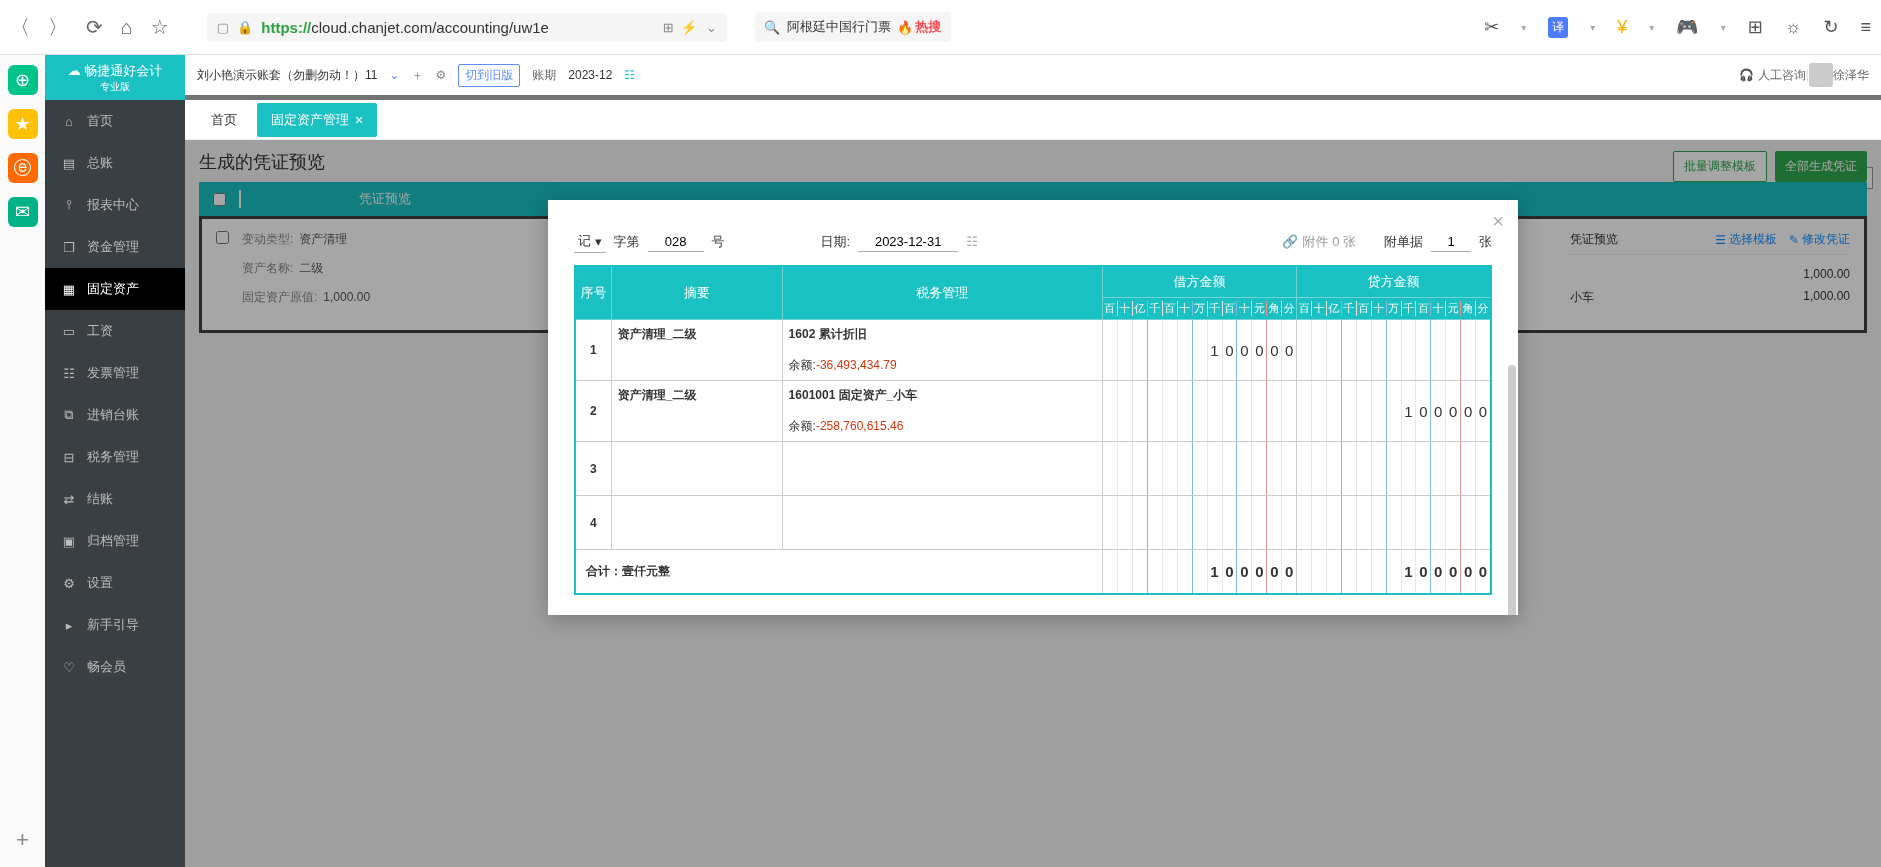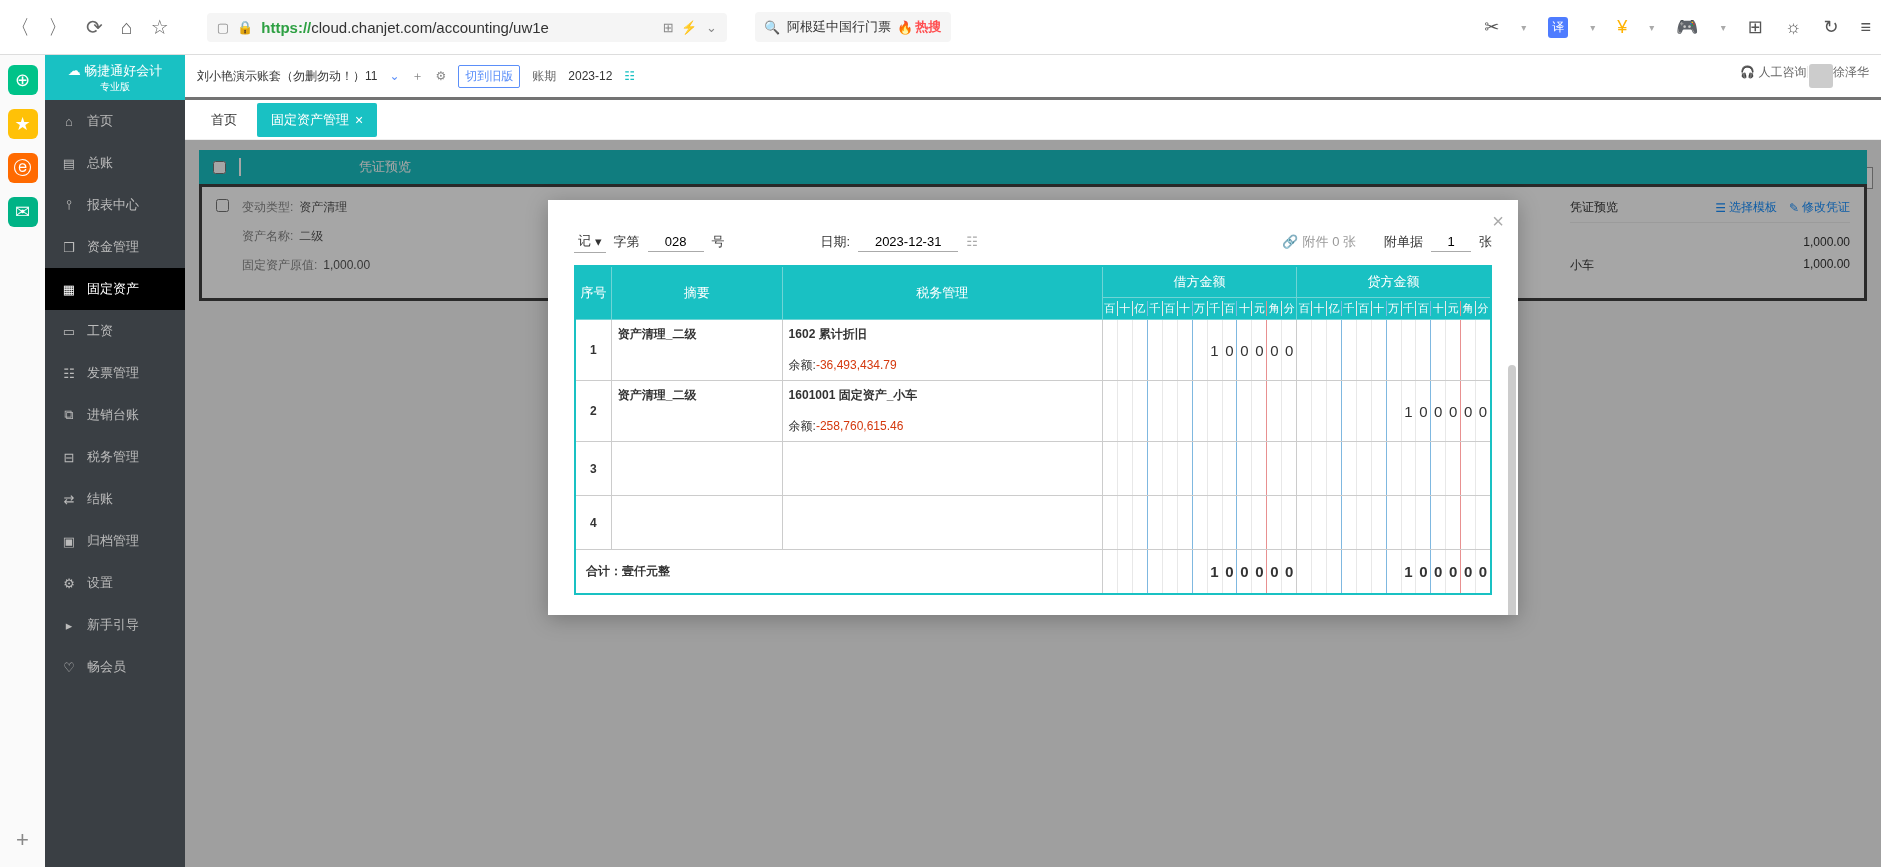--- a/index.html
+++ b/index.html
@@ -30,27 +30,27 @@
 
 .sidebar { width:140px; background:#3a3f44; color:#bbb; display:flex; flex-direction:column; }
 .brand { height:45px; background:#19c1c3; color:#fff; display:flex; align-items:center; justify-content:center; font-size:13px; flex-direction:column; }
 .brand .sub{font-size:10px;}
 .side-item { display:flex; align-items:center; gap:10px; padding:12px 16px; cursor:pointer; font-size:13px;}
 .side-item.active { background:#000; color:#fff; }
 .side-icon { width:16px; text-align:center; }
 
 
 .main { flex:1; display:flex; flex-direction:column; background:#f5f5f5; position:relative;}
-.topbar { height:45px; background:#fff; border-bottom:3px solid #737373; display:flex; align-items:center; padding:0 12px; gap:12px; font-size:12px;}
+.topbar { height:45px; background:#fff; border-bottom:5px solid #737373; display:flex; align-items:center; padding:0 12px; gap:12px; font-size:12px;}
 .topbar .account-name { color:#333; }
 .topbar .chev { color:#5b8ff9; cursor:pointer; font-size:12px;}
 .topbar .pill { border:1px solid #5b8ff9; color:#5b8ff9; padding:2px 6px; border-radius:2px; cursor:pointer; font-size:12px;}
 .topbar .period-label{color:#666;}
 .topbar .period{color:#333;}
-.topbar .right{ margin-left:auto; display:flex; align-items:flex-start; color:#666;font-family:Liberation Serif, serif;}
+.topbar .right{ margin-left:auto; display:flex; align-items:center; color:#666;}
 .topbar .avatar{width:24px;height:24px;background:#ccc;border-radius:3px;display:inline-block;}
 
 .tabs-row { height:40px; background:#fff; border-bottom:1px solid #eee; display:flex; align-items:center; padding:0 12px; gap:6px;}
 .tab { padding:8px 14px; color:#333; cursor:pointer; font-size:13px;}
 .tab.active { background:#19c1c3; color:#fff; border-radius:2px; display:flex; align-items:center; gap:6px;}
 .tab .x{font-size:14px;}
 
 .content { flex:1; position:relative; padding:10px 14px; }
 .page-title-row{display:flex;align-items:center;justify-content:space-between;}
 .page-title { font-size:18px; color:#333; margin-bottom:8px;}
@@ -242,20 +242,27 @@
           <div class="tab"><span>首页</span></div>
           <div class="tab active">
             <span>固定资产管理</span>
             <span class="x">×</span>
           </div>
         </div>
     </div>
     <div class="float-x">×</div>
 
     <div class="content">
+      <div class="page-title-row">
+        <div class="page-title">生成的凭证预览</div>
+        <div style="display:flex;gap:8px;">
+          <button class="btn-outline-green">批量调整模板</button>
+          <button class="btn-green">全部生成凭证</button>
+        </div>
+      </div>
 
       <div class="grid-head">
         <div class="col1">
             <input type="checkbox" style="">
           </div>
         <div class="col3">凭证预览</div>
       </div>
       <div class="grid-body">
         <div class="cb"><input type="checkbox" style=""></div>
         <div class="info-lines">

